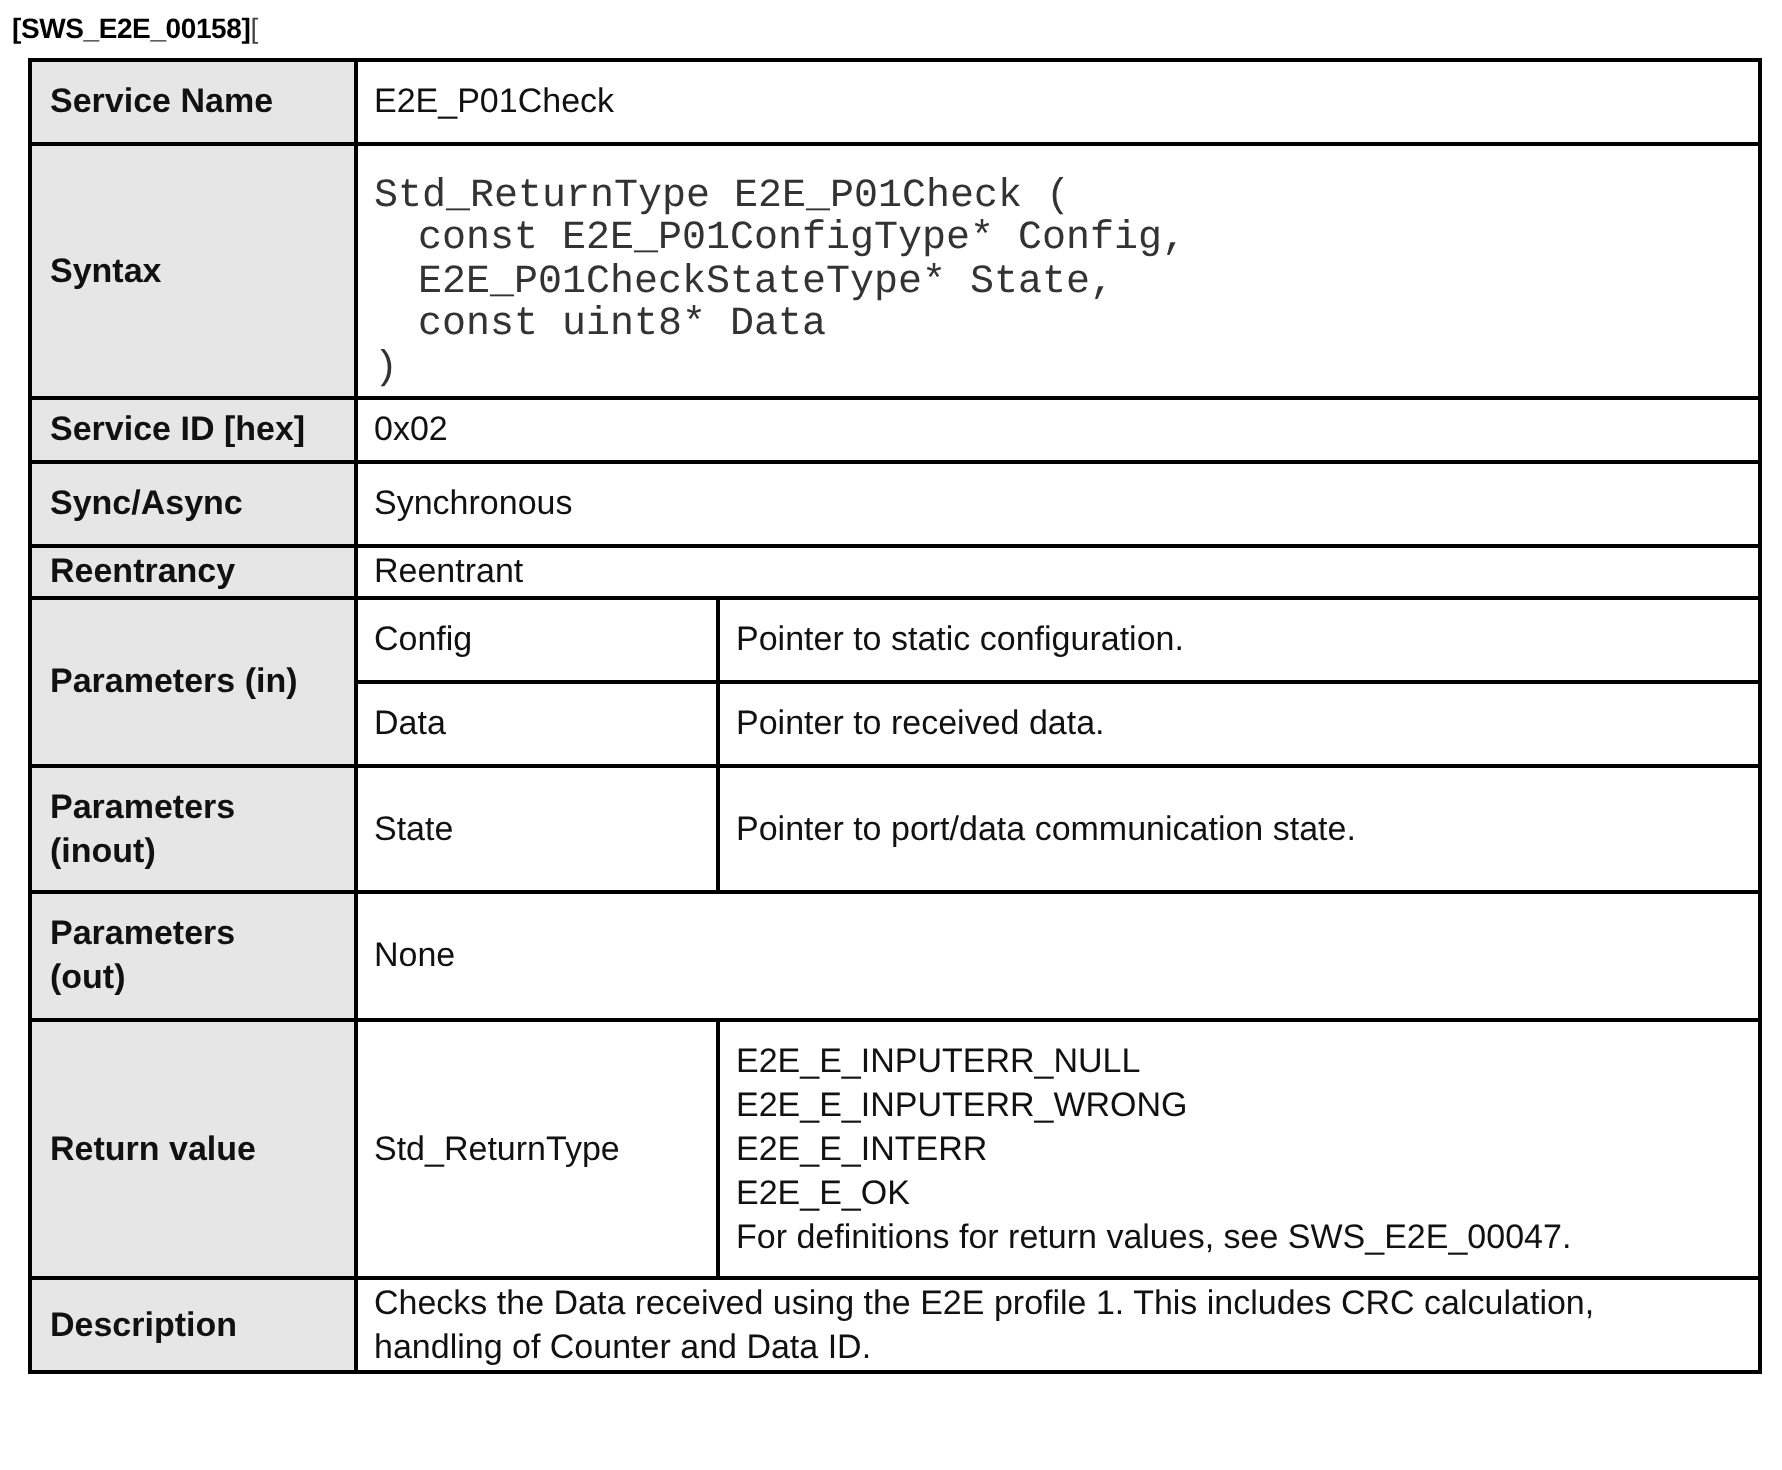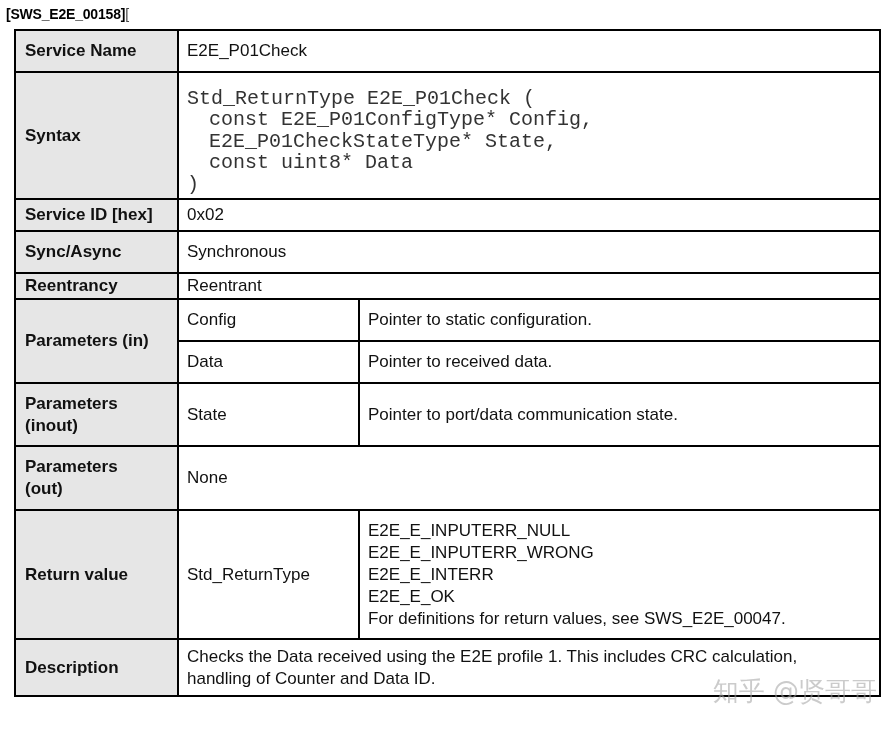--- a/index.html
+++ b/index.html
@@ -157,25 +157,24 @@
     <td>Std_ReturnType</td>
     <td class="multi-line">
           <span>E2E_E_INPUTERR_NULL</span>
           <span>E2E_E_INPUTERR_WRONG</span>
           <span>E2E_E_INTERR</span>
           <span>E2E_E_OK</span>
           <span>For definitions for return values, see SWS_E2E_00047.</span>
         </td>
   </tr>
 
-  <tr style="height:57px">
+  <tr style="height:47px">
     <td class="label">Description</td>
     <td colspan="2" class="multi-line">
           <span>Checks the Data received using the E2E profile 1. This includes CRC calculation,</span>
           <span>handling of Counter and Data ID.</span>
         </td>
   </tr>
 </tbody>
   </table>
 
 <div class="watermark">
-  <span class="wm-zhihu">知乎 @贤哥哥</span>
 </div>
 
 </body></html>

